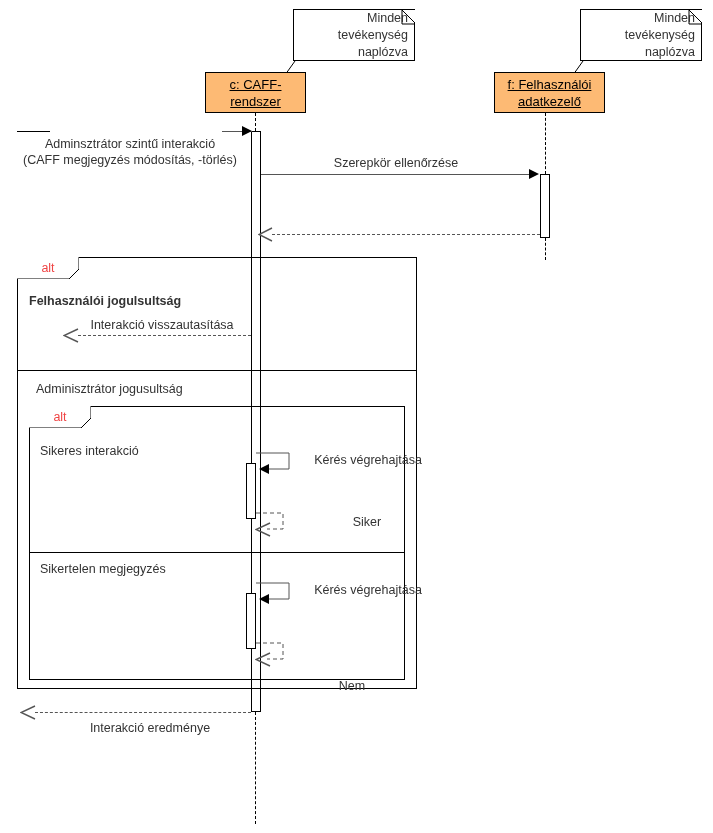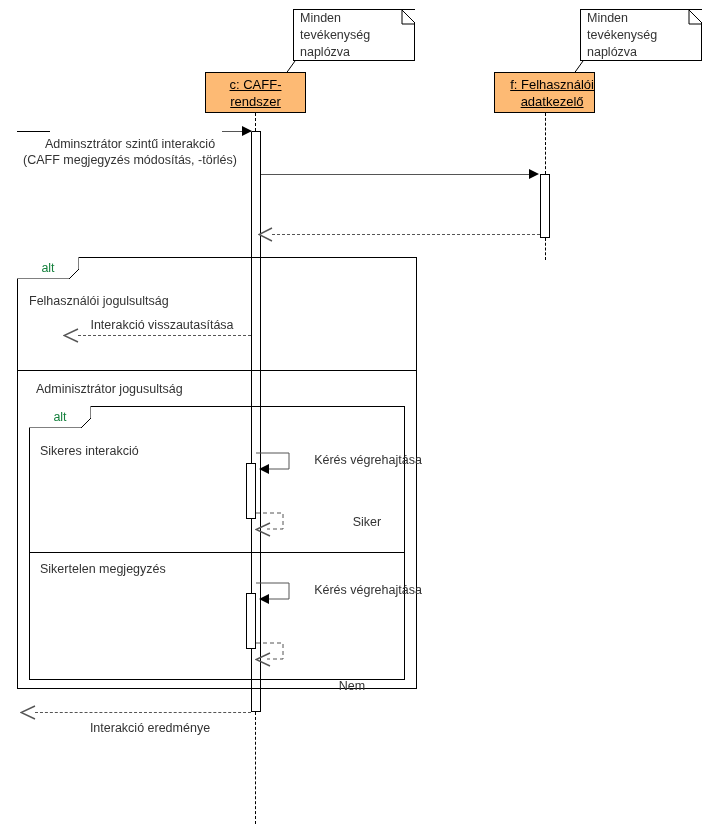--- a/index.html
+++ b/index.html
@@ -19,21 +19,21 @@
     overflow: hidden;
   }
   
   .note {
     position: absolute;
     box-sizing: border-box;
     border: 1px solid #000;
     background: #fff;
     font-size: 12.5px;
     line-height: 17px;
-    text-align: left;
+    text-align: right;
     color: #333;
     display: flex;
     align-items: center;
     justify-content: center;
     padding: 2px 6px;
   }
   .note-text { position: relative; z-index: 2; white-space: pre-line; }
 
   .lifeline-box {
     position: absolute;
@@ -109,21 +109,21 @@
     box-sizing: border-box;
     background: #fff;
   }
   .frag-tab .tab-label {
     position: absolute;
     left: 0; top: 0;
     width: 100%;
     text-align: center;
     font-size: 12.5px;
     line-height: 14px;
-    color: #15803d;
+    color: #ef4444;
     padding-top: 4px;
     box-sizing: border-box;
   }
   .frag-divider {
     position: absolute;
     height: 0;
     border-top: 1px solid #000;
   }
   .guard {
     position: absolute;
@@ -169,21 +169,21 @@
     <line x1="15" y1="6" x2="0" y2="27" stroke="#000" stroke-width="1"></line>
   </svg>
 
   <div class="lifeline-box" style="left:205px; top:72px; width:101px; height:41px;">
     <span class="ll-text">c: CAFF-
 rendszer</span>
   </div>
   <div class="lifeline-dash" style="left:255px; top:113px; height:18px;"></div>
   <div class="lifeline-dash" style="left:255px; top:712px; height:112px;"></div>
 
-  <div class="lifeline-box" style="left:494px; top:72px; width:101px; height:41px;justify-content:flex-end;">
+  <div class="lifeline-box" style="left:494px; top:72px; width:111px; height:41px;">
     <span class="ll-text">f: Felhasználói
 adatkezelő</span>
   </div>
   <div class="lifeline-dash" style="left:545px; top:113px; height:61px;"></div>
   <div class="lifeline-dash" style="left:545px; top:238px; height:22px;"></div>
 
   <div class="activation" style="left:251px; top:131px; width:10px; height:581px;"></div>
 
   <div class="activation" style="left:540px; top:174px; width:10px; height:64px;"></div>
 
@@ -191,35 +191,36 @@
   <div class="activation" style="left:246px; top:593px; width:10px; height:56px;"></div>
 
   <div class="actor-stub" style="left:17px; top:131px; width:33px;"></div>
   <div class="msg-line solid-black" style="left:222px; top:131px; width:30px;"></div>
   <div class="arrow-filled-right" style="left:242px; top:126px;"></div>
   <div class="msg-label center" style="left:20px; top:136px; width:220px;">Adminsztrátor szintű interakció
 (CAFF megjegyzés módosítás, -törlés)</div>
 
   <div class="msg-line solid-black" style="left:261px; top:174px; width:269px;"></div>
   <div class="arrow-filled-right" style="left:529px; top:169px;"></div>
+  <div class="msg-label center" style="left:296px; top:155px; width:200px;">Szerepkör ellenőrzése</div>
 
   <div class="msg-line dashed" style="left:272px; top:234px; width:268px;"></div>
   <svg style="position:absolute; left:258px; top:227px; width:16px; height:15px;">
     <polyline points="14,1 1,7.5 14,14" fill="none" stroke="#555" stroke-width="1.4"></polyline>
   </svg>
 
   <div class="fragment" style="left:17px; top:257px; width:400px; height:432px;"></div>
   <div class="frag-tab" style="left:17px; top:257px; width:62px; height:22px;">
     <svg width="62" height="22" style="position:absolute; left:0; top:0;">
       <polygon points="0,0 62,0 62,12 52,22 0,22" fill="#ffffff" stroke="none"></polygon>
       <polyline points="62,0 62,12 52,22 0,22" fill="none" stroke="#000" stroke-width="1"></polyline>
     </svg>
     <div class="tab-label">alt</div>
   </div>
-  <div class="guard" style="left:29px; top:293px;">Felhasználói jogulsultság</div>
+  <div class="guard" style="left:29px; top:293px;font-weight:bold;">Felhasználói jogulsultság</div>
 
   <div class="frag-divider" style="left:17px; top:370px; width:400px;"></div>
   <div class="guard" style="left:36px; top:381px;">Adminisztrátor jogusultság</div>
 
   <div class="msg-line dashed" style="left:78px; top:335px; width:173px;"></div>
   <svg style="position:absolute; left:63px; top:328px; width:17px; height:15px;">
     <polyline points="15,1 1,7.5 15,14" fill="none" stroke="#555" stroke-width="1.4"></polyline>
   </svg>
   <div class="msg-label center" style="left:72px; top:317px; width:180px;">Interakció visszautasítása</div>
 

